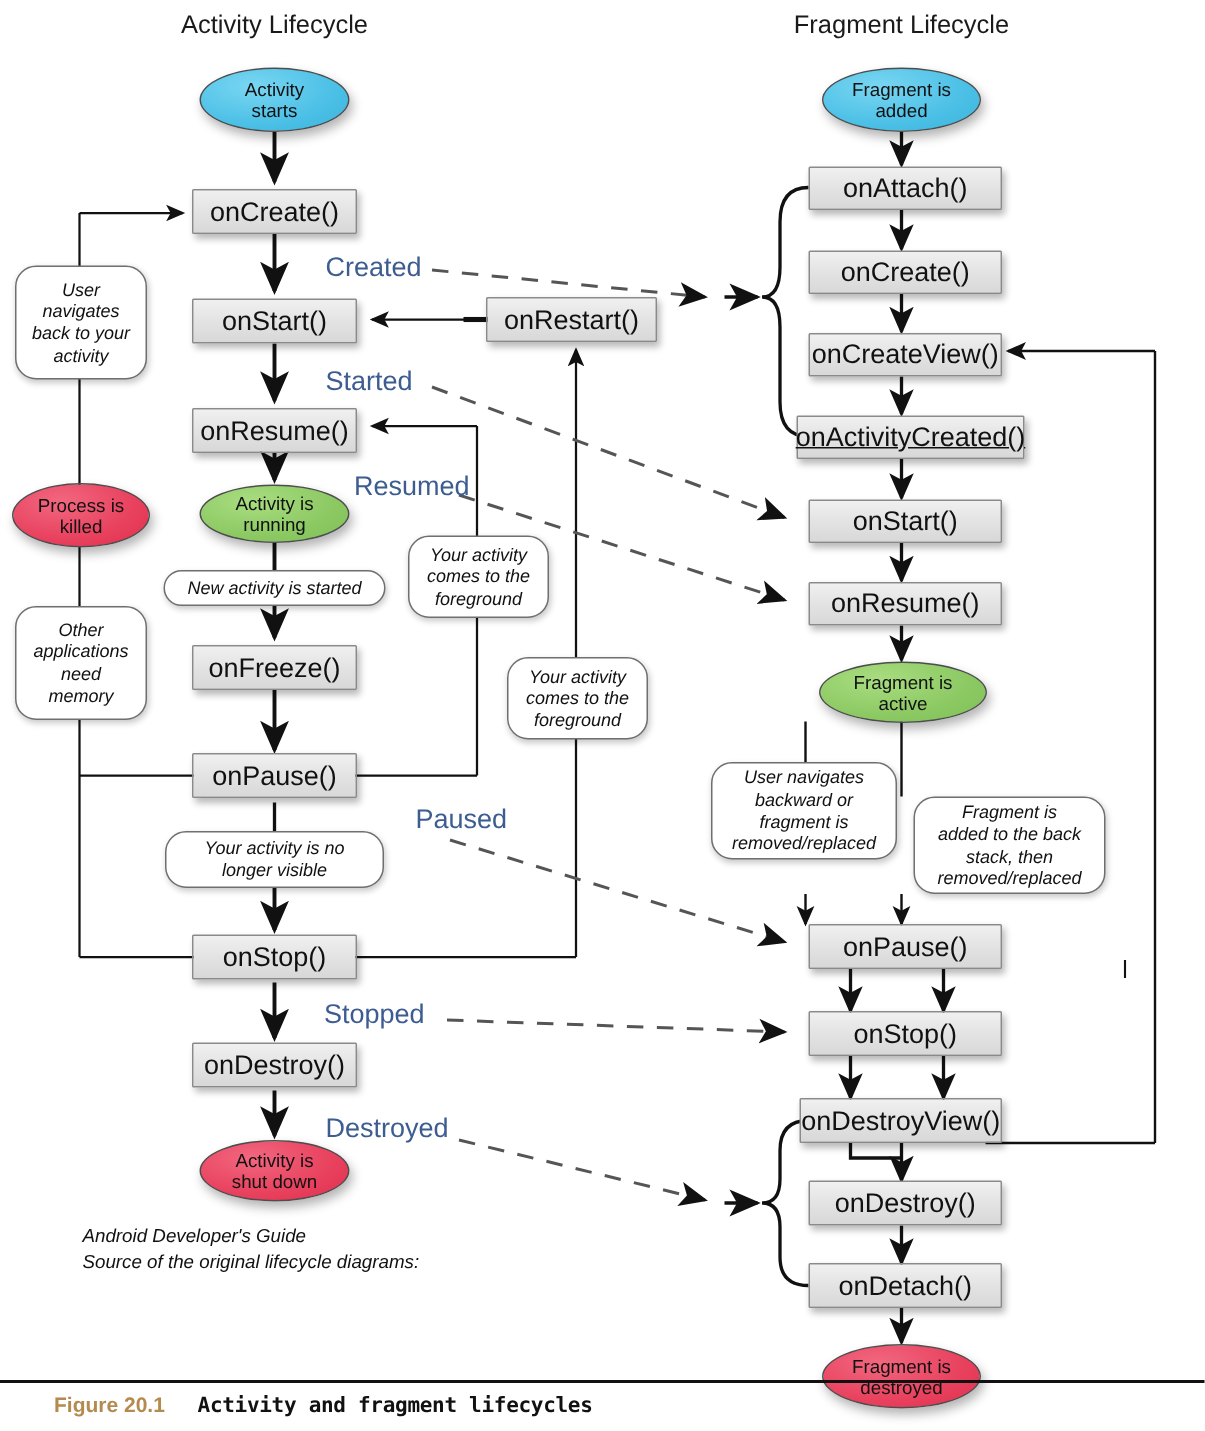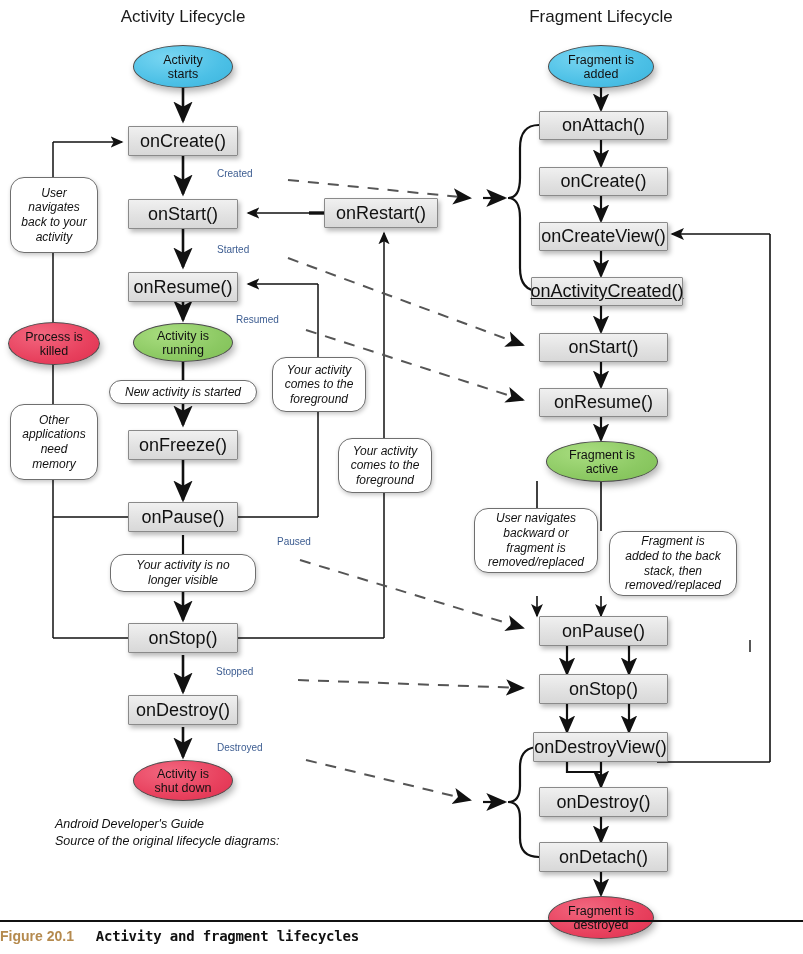--- a/index.html
+++ b/index.html
@@ -32,26 +32,26 @@
 
   .bubble{
     position:absolute;box-sizing:border-box;background:#fff;
     border:1px solid #6f6f6f;border-radius:14px;
     display:flex;align-items:center;justify-content:center;
     font-size:12px;font-style:italic;color:#111;text-align:center;line-height:1.22;
     box-shadow:1px 2px 4px rgba(0,0,0,.22);
     padding:2px 5px;
   }
 
-  .state-label{position:absolute;font-size:10px;color:#3d5d91;white-space:nowrap;}
+  .state-label{position:absolute;font-size:18px;color:#3d5d91;white-space:nowrap;}
 
   .source-note{position:absolute;font-size:12.5px;font-style:italic;color:#111;line-height:1.35;}
 
   .caption{position:absolute;left:0;top:928px;width:803px;font-size:14px;font-weight:bold;}
-  .cap-num{color:#b58a4e;font-family:"Liberation Sans",sans-serif;}
+  .cap-num{color:#b58a4e;font-family:"Liberation Sans",sans-serif;margin-left:36px;}
   .cap-txt{color:#111;font-family:"DejaVu Sans Mono",monospace;font-weight:bold;letter-spacing:-.2px;}
   .rule{position:absolute;left:0;top:920px;width:803px;height:2px;background:#111;}
 </style>
 </head>
 <body>
 
 <div id="stage">
 
   <svg id="wires" viewBox="0 0 803 954">
     <defs>

